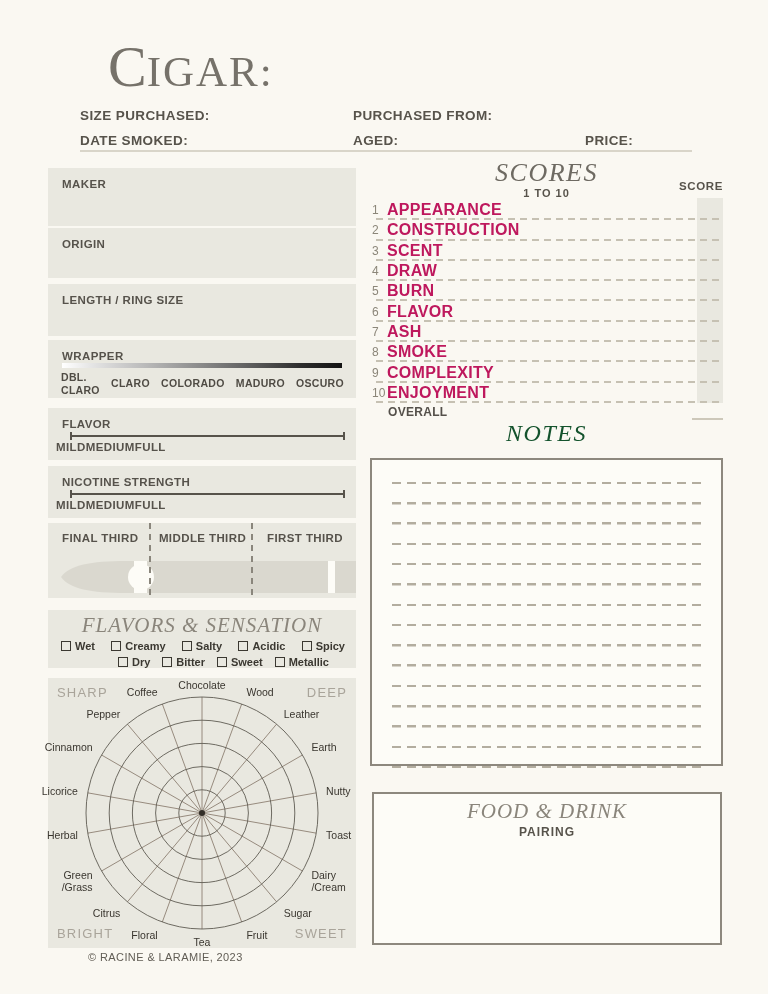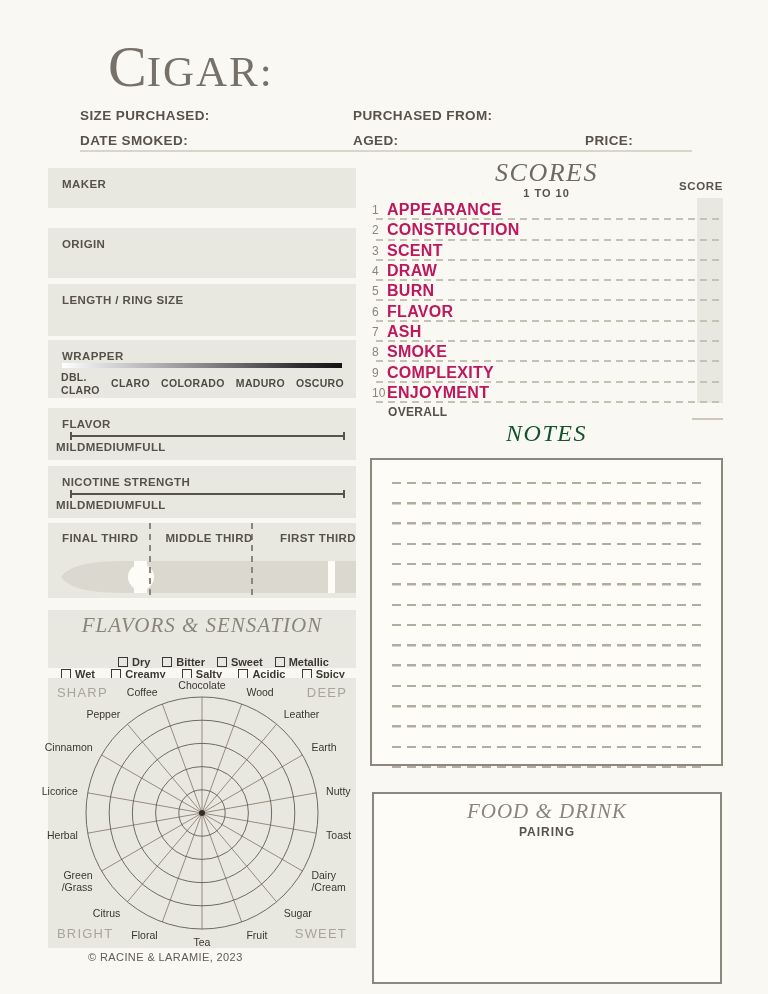--- a/index.html
+++ b/index.html
@@ -26,28 +26,28 @@
   .slider-line::before,.slider-line::after{content:"";position:absolute;top:-5px;width:2px;height:8px;background:#57534b;}
   .slider-line::before{left:0;}
   .slider-line::after{right:0;}
   .slider-labels{position:absolute;left:8px;right:8px;top:33px;display:flex;justify-content:flex-start;}
   .slider-labels span{font-size:11.5px;font-weight:700;letter-spacing:.4px;color:#56524b;}
   
   .thirds-labels{position:absolute;left:0;right:0;top:9px;display:flex;}
   .thirds-labels span{flex:1;font-size:11.5px;font-weight:700;letter-spacing:.4px;color:#56524b;}
   .thirds-labels span:nth-child(1){padding-left:14px;}
   .thirds-labels span:nth-child(2){text-align:center;}
-  .thirds-labels span:nth-child(3){text-align:right;}
+  .thirds-labels span:nth-child(3){text-align:right;padding-right:13px;}
   .thirds-svg{position:absolute;left:0;top:0;}
   
   .sens-title{position:absolute;left:0;right:0;top:3px;text-align:center;
               font-family:"Liberation Serif",serif;font-style:italic;font-size:21px;
               letter-spacing:1px;color:#8a857b;}
   .cb-row{position:absolute;display:flex;justify-content:space-between;}
-  .cb-row1{left:13px;right:11px;top:30px;margin-top:28px;}
+  .cb-row1{left:13px;right:11px;top:30px;}
   .cb-row2{left:70px;right:27px;top:46px;}
   .cb-item{display:flex;align-items:center;}
   .cb-box{width:8px;height:8px;border:1.5px solid #3b3831;margin-right:4px;background:transparent;}
   .cb-text{font-size:11px;font-weight:700;color:#3b3831;}
   
   .corner{position:absolute;font-size:13px;letter-spacing:1.2px;color:#a9a49a;}
   .corner.tl{left:9px;top:7px;}  .corner.tr{right:9px;top:7px;}
   .corner.bl{left:9px;bottom:7px;} .corner.br{right:9px;bottom:7px;}
   #wheel-svg{position:absolute;left:0;top:0;overflow:visible;}
   .copyright{position:absolute;left:88px;top:951px;font-size:11px;letter-spacing:.4px;color:#615d55;}
@@ -69,42 +69,42 @@
   .overall-row{position:absolute;left:388px;top:405px;font-size:12px;font-weight:700;
                letter-spacing:.3px;color:#54504a;}
   .overall-line{position:absolute;left:692px;top:418px;width:31px;height:2px;background:#cdc8ba;}
   .notes-title{position:absolute;left:370px;width:353px;top:420px;text-align:center;
                font-family:"Liberation Serif",serif;font-style:italic;font-size:24px;
                letter-spacing:1.5px;color:#14532d;}
   .notes-box{position:absolute;left:370px;top:458px;width:353px;height:308px;
              background:#fdfcf7;border:2px solid #8d887e;box-sizing:border-box;padding:4px 20px 0;}
   .note-line{height:20.3px;background:repeating-linear-gradient(90deg,#b3ad9f 0 9px,transparent 9px 15px)
              left bottom/100% 2.5px no-repeat;}
-  .pair-box{position:absolute;left:372px;top:792px;width:350px;height:192px;
+  .pair-box{position:absolute;left:372px;top:792px;width:350px;height:153px;
             background:#fdfcf7;border:2px solid #8d887e;box-sizing:border-box;}
   .pair-title{position:absolute;left:0;right:0;top:5px;text-align:center;
               font-family:"Liberation Serif",serif;font-style:italic;font-size:21px;
               letter-spacing:1px;color:#8a857b;}
   .pair-sub{position:absolute;left:0;right:0;top:31px;text-align:center;
             font-size:12px;font-weight:700;letter-spacing:1px;color:#57534b;}
 </style>
 </head>
 <body>
 
 <div class="page">
 
   <div class="title"><span class="big">C</span><span class="small">IGAR:</span></div>
   <div class="hfield" style="left:80px;top:108px;">SIZE PURCHASED:</div>
   <div class="hfield" style="left:353px;top:108px;">PURCHASED FROM:</div>
   <div class="hfield" style="left:80px;top:133px;">DATE SMOKED:</div>
   <div class="hfield" style="left:353px;top:133px;">AGED:</div>
   <div class="hfield" style="left:585px;top:133px;">PRICE:</div>
   <div class="hrule"></div>
 
-  <div class="box" style="top:168px;height:40px;">
+  <div class="box" style="top:168px;height:58px;">
     <span class="box-label">MAKER</span>
   </div>
   <div class="box" style="top:228px;height:50px;">
     <span class="box-label">ORIGIN</span>
   </div>
   <div class="box" style="top:284px;height:52px;">
     <span class="box-label">LENGTH / RING SIZE</span>
   </div>
 
   <div class="box" style="top:340px;height:58px;">

